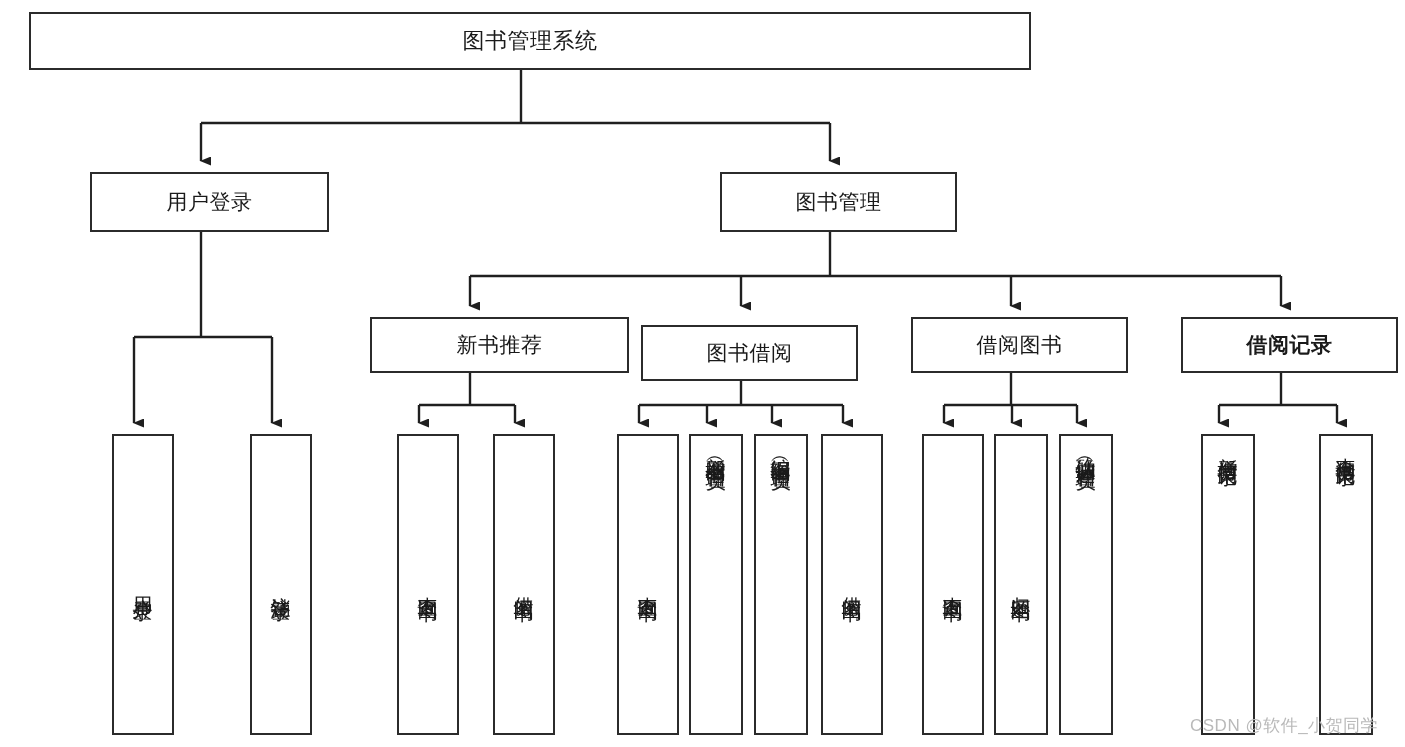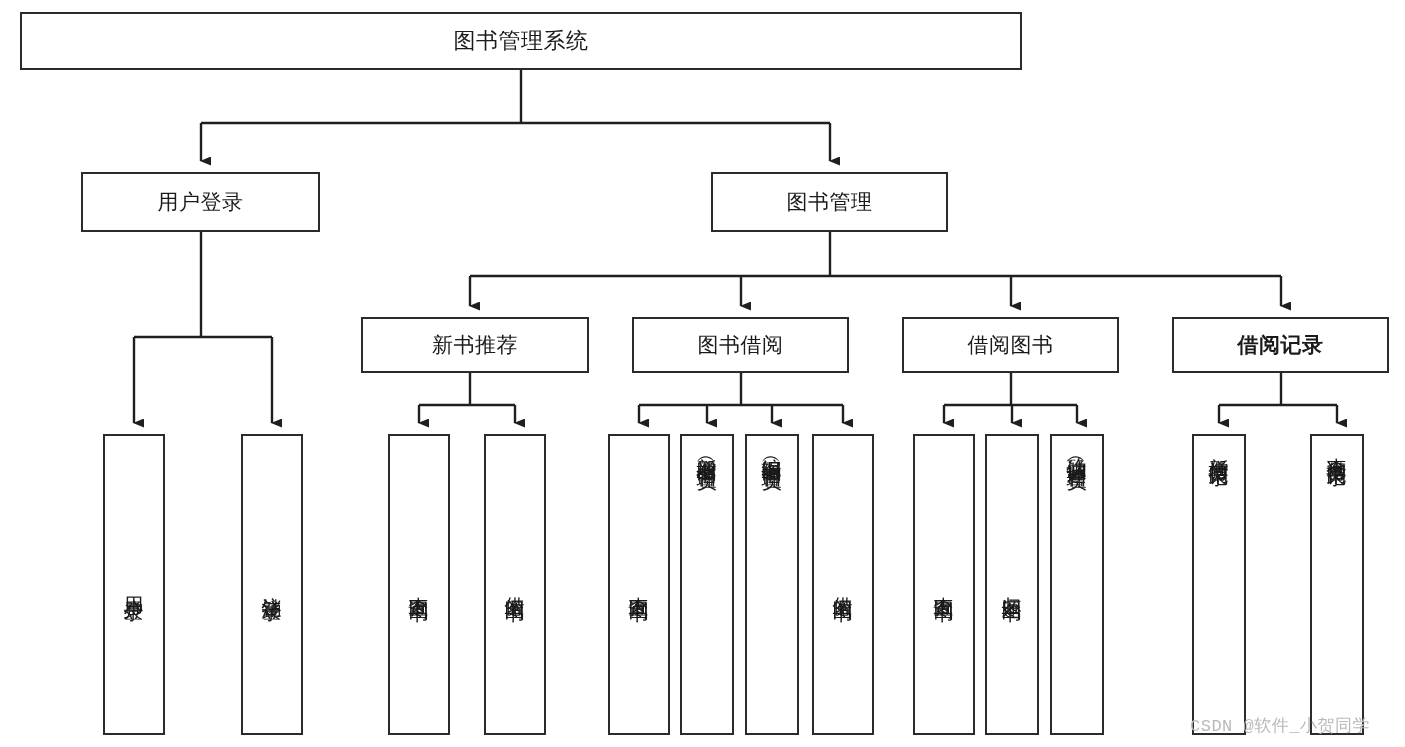--- a/index.html
+++ b/index.html
@@ -28,20 +28,21 @@
   }
   .node {
     position: absolute;
     box-sizing: border-box;
     border: 2px solid #2b2b2b;
     background: #ffffff;
     display: flex;
     align-items: center;
     justify-content: center;
     color: #1a1a1a;
+    margin-left: 9px;
   }
   .node-label {
     display: block;
     text-align: center;
     line-height: 1.18;
     white-space: pre;
   }
   .node.horizontal .node-label {
     font-size: 21px;
     letter-spacing: 0.5px;
@@ -65,21 +66,21 @@
   .node.vertical.centered {
     align-items: center;
     padding-top: 0;
   }
   .watermark {
     position: absolute;
     color: #b9b9b9;
     font-size: 17px;
     letter-spacing: 0.5px;
     white-space: nowrap;
-    font-family: Liberation Mono, monospace;
+    font-family: Liberation Sans, sans-serif;
   }
 </style>
 </head>
 <body>
 
 <div id="diagram-root">
   <svg id="connector-layer" viewBox="0 0 1405 747" width="1405" height="747" xmlns="http://www.w3.org/2000/svg">
     <defs>
       <marker id="arrowhead" markerWidth="9" markerHeight="11" refX="4.5" refY="10" orient="auto" markerUnits="userSpaceOnUse">
         <polygon points="0,0 9,0 4.5,11" fill="#1f1f1f"></polygon>
@@ -124,24 +125,24 @@
   <div id="node-layer">
       <div class="node horizontal root" style="left: 20px; top: 12px; width: 1002px; height: 58px; border-color: rgb(43, 43, 43);">
         <span class="node-label">图书管理系统</span>
       </div>
       <div class="node horizontal" style="left: 81px; top: 172px; width: 239px; height: 60px; border-color: rgb(43, 43, 43);">
         <span class="node-label">用户登录</span>
       </div>
       <div class="node horizontal" style="left: 711px; top: 172px; width: 237px; height: 60px; border-color: rgb(43, 43, 43);">
         <span class="node-label">图书管理</span>
       </div>
-      <div class="node horizontal" style="left: 361px; top: 317px; width: 228px; height: 56px; border-color: rgb(43, 43, 43);">
+      <div class="node horizontal" style="left: 361px; top: 317px; width: 259px; height: 56px; border-color: rgb(43, 43, 43);">
         <span class="node-label">新书推荐</span>
       </div>
-      <div class="node horizontal" style="left: 632px; top: 317px; width: 217px; height: 56px; border-color: rgb(43, 43, 43);">
+      <div class="node horizontal" style="left: 632px; top: 325px; width: 217px; height: 56px; border-color: rgb(43, 43, 43);">
         <span class="node-label">图书借阅</span>
       </div>
       <div class="node horizontal" style="left: 902px; top: 317px; width: 217px; height: 56px; border-color: rgb(43, 43, 43);">
         <span class="node-label">借阅图书</span>
       </div>
       <div class="node horizontal" style="left: 1172px; top: 317px; width: 217px; height: 56px; border-color: rgb(43, 43, 43); font-weight: bold;">
         <span class="node-label">借阅记录</span>
       </div>
       <div class="node vertical centered" style="left: 103px; top: 434px; width: 62px; height: 301px; border-color: rgb(43, 43, 43);">
         <span class="node-label">用户登录</span>

